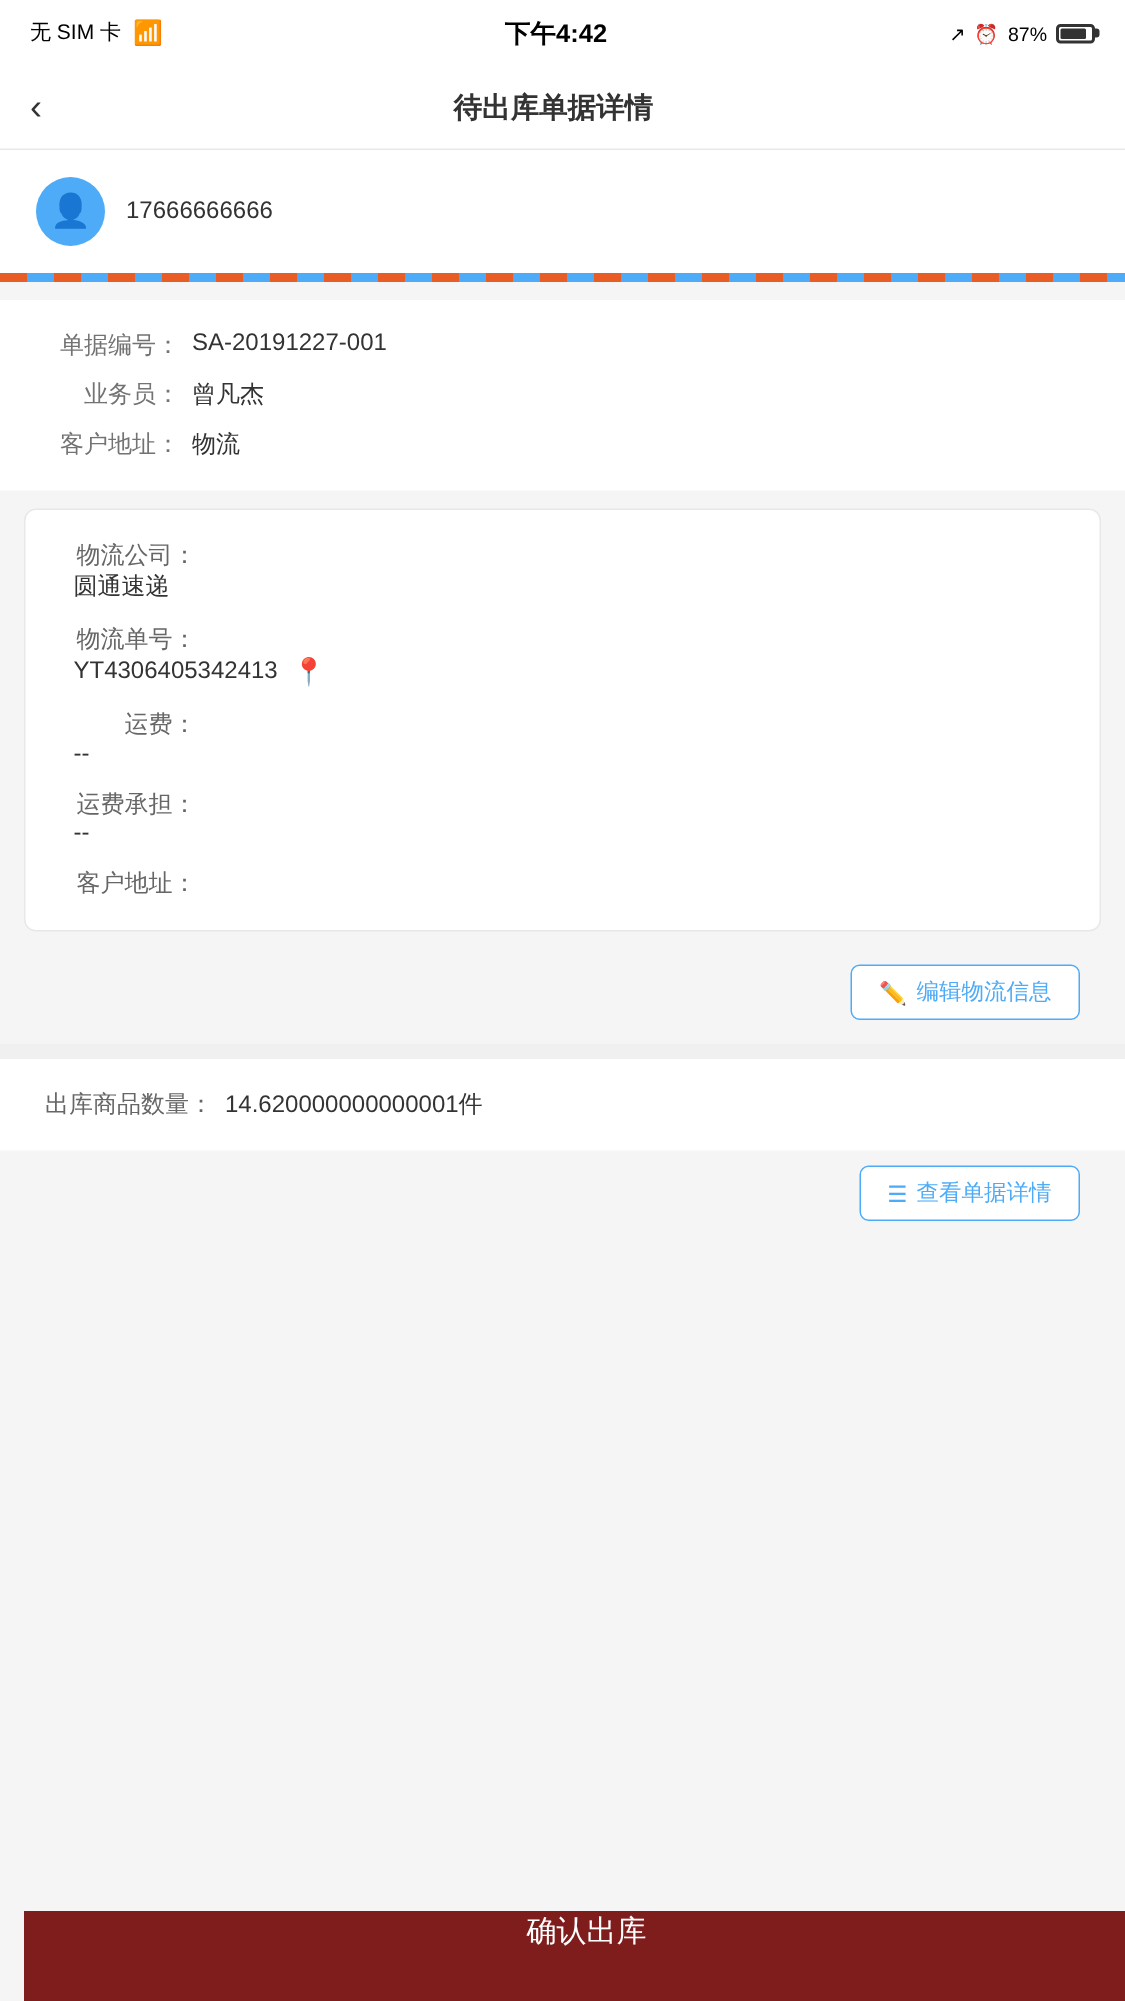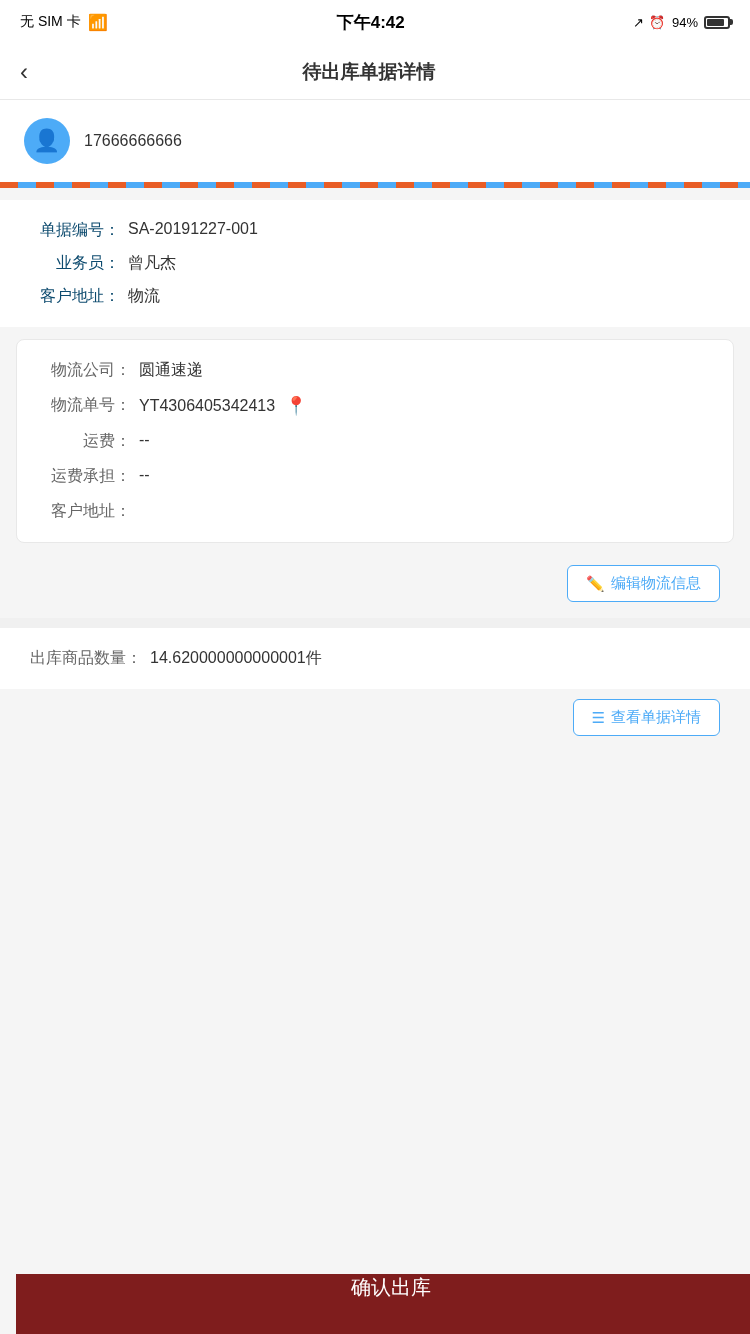--- a/index.html
+++ b/index.html
@@ -122,21 +122,21 @@
       margin-top: 12px;
     }
     .info-row {
       display: flex;
       align-items: flex-start;
       margin-bottom: 12px;
       font-size: 16px;
     }
     .info-row:last-child { margin-bottom: 0; }
     .info-label {
-      color: #0c4a6e;
+      color: #737373;
       min-width: 90px;
       text-align: right;
       flex-shrink: 0;
     }
     .info-value {
       color: #333;
       margin-left: 8px;
       flex: 1;
     }
 
@@ -146,20 +146,21 @@
       margin: 12px 16px;
       border-radius: 8px;
       border: 1px solid #e8e8e8;
       padding: 20px 24px;
     }
     .logistics-row {
       display: flex;
       align-items: flex-start;
       margin-bottom: 14px;
       font-size: 16px;
+      flex-direction: column;
     }
     .logistics-row:last-child { margin-bottom: 0; justify-content: space-between; }
     .logistics-label {
       color: #666;
       min-width: 90px;
       text-align: right;
       flex-shrink: 0;
     }
     .logistics-value {
       color: #333;
@@ -282,21 +283,21 @@
 
   <div class="status-bar">
     <div class="status-left">
       <span>无 SIM 卡</span>
       <span class="wifi-icon">📶</span>
     </div>
     <div class="status-center">下午4:42</div>
     <div class="status-right">
       <span>↗</span>
       <span>⏰</span>
-      <span>94%</span>
+      <span>87%</span>
       <span class="battery-box">
         <span class="battery-fill"></span>
       </span>
     </div>
   </div>
 
   <div class="nav-bar">
     <span class="back-btn">‹</span>
     <span class="nav-title">待出库单据详情</span>
   </div>

